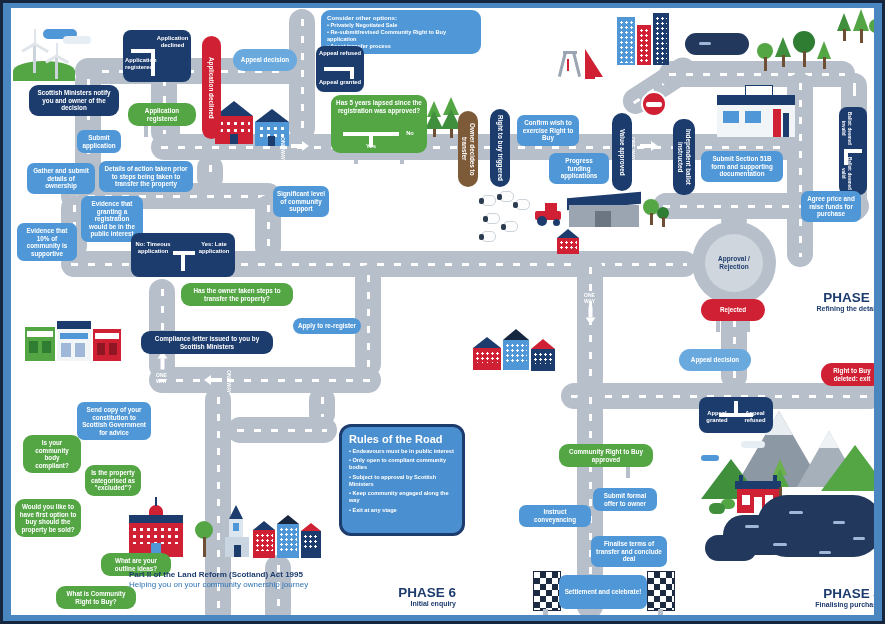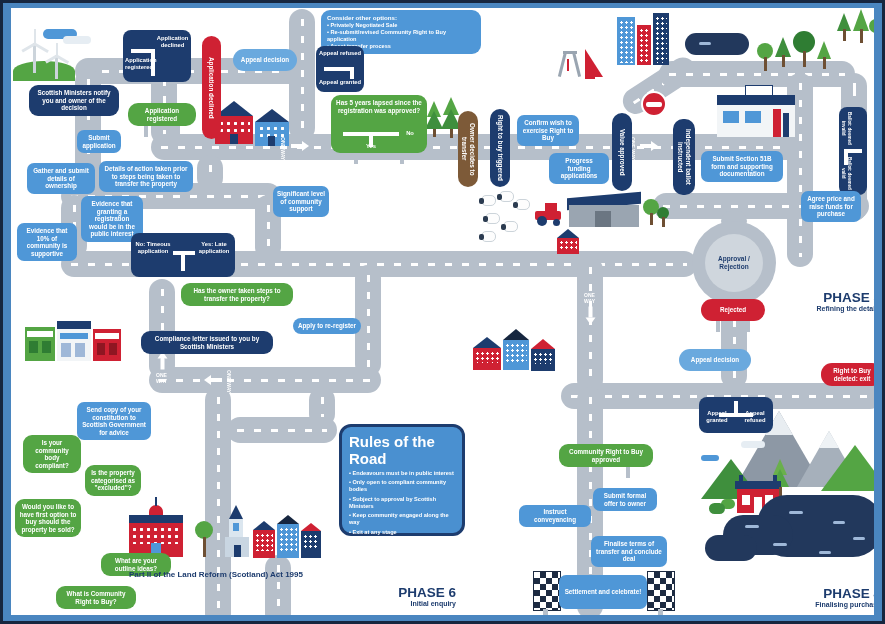--- a/index.html
+++ b/index.html
@@ -39,21 +39,21 @@
   .ow{position:absolute;color:#fff;font-weight:bold;font-size:5px;line-height:1.15;text-align:center;
       z-index:4;width:17px;}
   .ow.rot{writing-mode:vertical-rl;width:auto;height:26px;}
   .arrow{position:absolute;width:19px;height:10px;z-index:4;}
   .arrow .shaft{position:absolute;left:0;top:3px;width:11px;height:4px;background:#fff;}
   .arrow .head{position:absolute;left:11px;top:0;width:0;height:0;
     border-top:5px solid transparent;border-bottom:5px solid transparent;border-left:7px solid #fff;}
   
   .rules{position:absolute;left:336px;top:421px;width:126px;height:112px;background:#4a90d0;
     border:3px solid #1d3c6e;border-radius:12px;padding:6px 7px;box-sizing:border-box;color:#fff;z-index:5;}
-  .rules h3{margin:0 0 3px 0;font-size:15px;}
+  .rules h3{margin:0 0 3px 0;font-size:11px;}
   .rules ul{margin:0;padding:0;list-style:none;}
   .rules li{font-size:5.6px;line-height:1.25;margin-bottom:2.5px;font-weight:bold;}
   .rules li::before{content:"• ";}
   .consider{position:absolute;left:318px;top:7px;width:160px;background:#4f97d7;border-radius:9px;
     padding:4px 6px;box-sizing:border-box;color:#fff;z-index:5;}
   .consider .ct{font-size:6.2px;font-weight:bold;margin-bottom:1px;}
   .consider .ci{font-size:5.6px;font-weight:bold;line-height:1.25;}
   .consider .ci::before{content:"• ";}
   
   .titleblock{position:absolute;left:126px;top:565px;color:#1d3c6e;z-index:6;}
@@ -267,20 +267,21 @@
     <div class="nm">PHASE 6</div>
     <div class="ds">Initial enquiry</div>
   </div>
   <div class="phase" style="left:788px;top:584px;width:90px;text-align:right;">
     <div class="nm">PHASE 4</div>
     <div class="ds">Finalising purchase</div>
   </div>
 
   <div class="titleblock">
     <p class="s1">Part II of the Land Reform (Scotland) Act 1995</p>
+    <p class="s2">Helping you on your community ownership journey</p>
   </div>
 
   <div class="abs" style="left:10px;top:58px;width:62px;height:20px;background:#54a544;border-radius:50% 50% 0 0;z-index:2;"></div>
   <div class="abs" style="left:24px;top:32px;z-index:2;">
     <div class="abs" style="left:6px;top:8px;width:3px;height:30px;background:#ccd4db;"></div>
     <div class="abs" style="left:6.5px;top:-6px;width:2.5px;height:15px;background:#dfe5ea;transform-origin:bottom center;"></div>
     <div class="abs" style="left:6.5px;top:-6px;width:2.5px;height:15px;background:#dfe5ea;transform-origin:bottom center;transform:rotate(120deg);"></div>
     <div class="abs" style="left:6.5px;top:-6px;width:2.5px;height:15px;background:#dfe5ea;transform-origin:bottom center;transform:rotate(240deg);"></div>
   </div>
   <div class="abs" style="left:46px;top:44px;z-index:2;">

